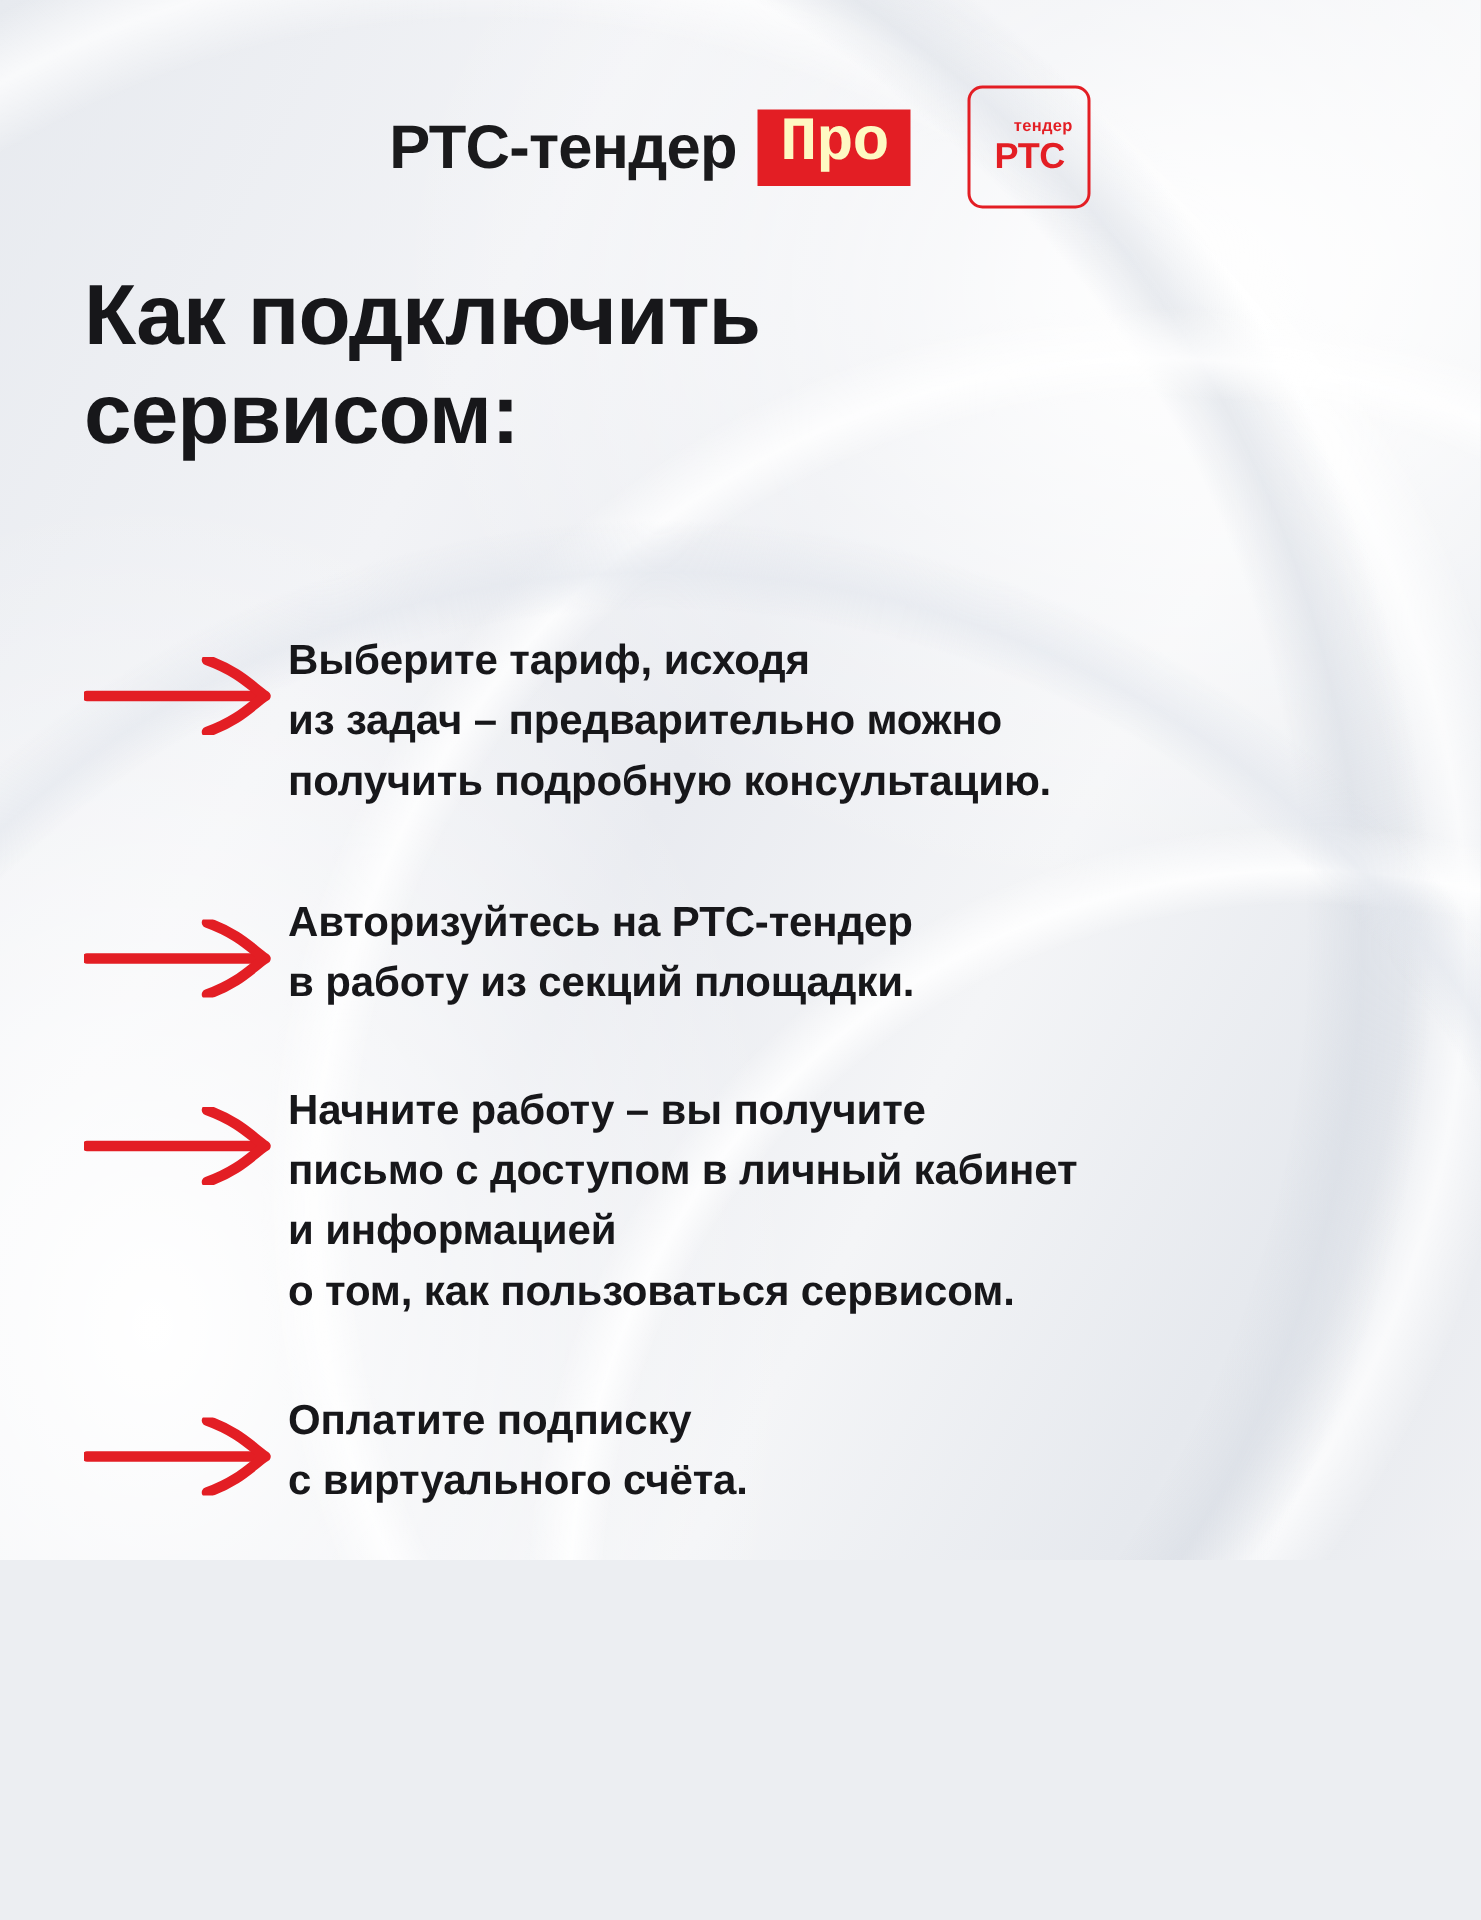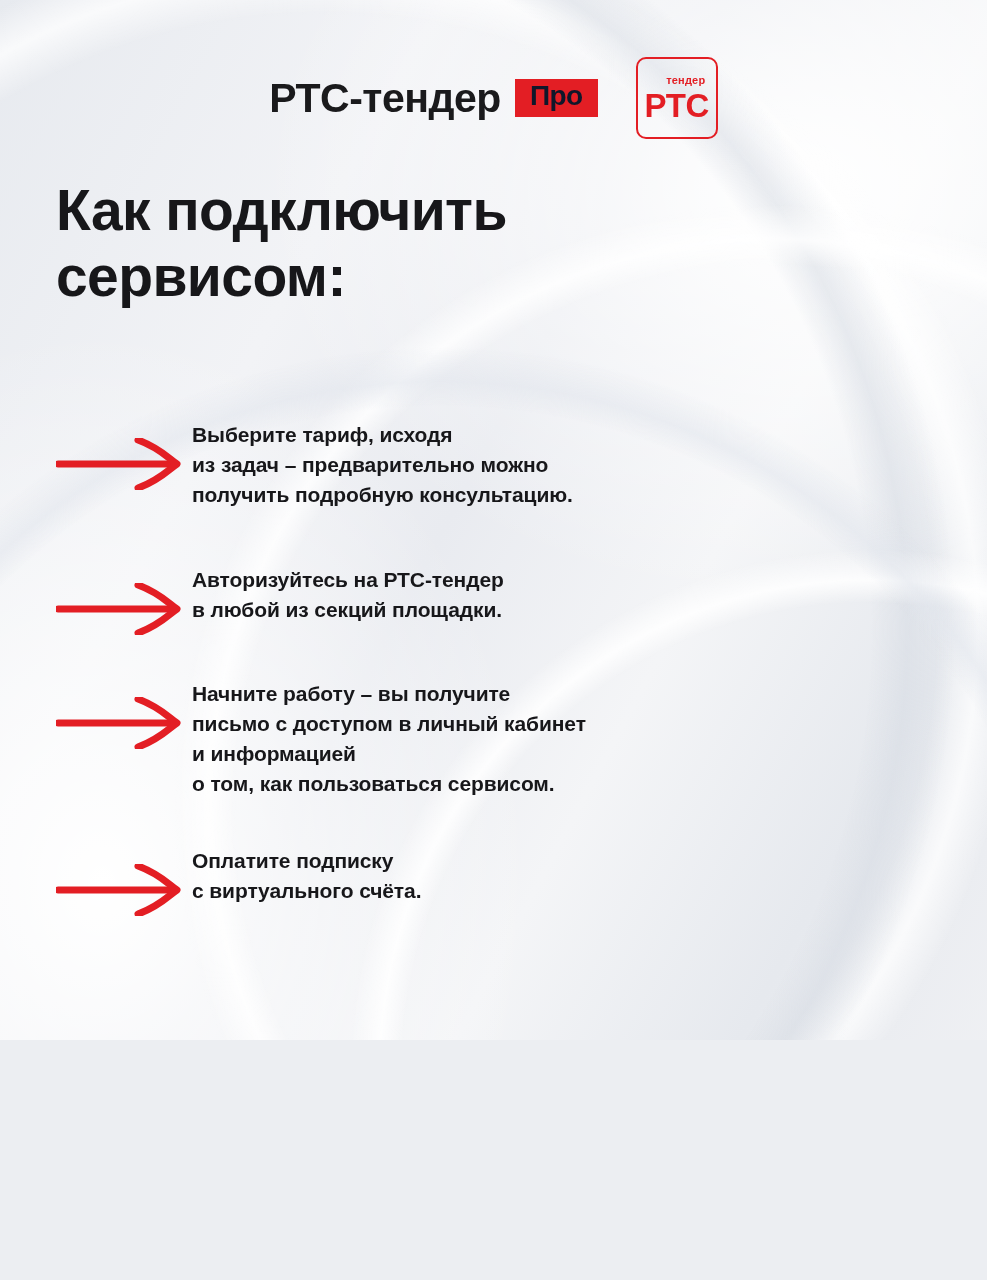--- a/index.html
+++ b/index.html
@@ -83,26 +83,27 @@
   }
   .brand-text {
     font-size: 41px;
     font-weight: bold;
     color: #1a1a1c;
     letter-spacing: -0.5px;
     white-space: nowrap;
   }
   .brand-pro {
     background: #e31e24;
-    color: #0f172a;
-    font-size: 28px;
+    color: #fef9c3;
+    font-size: 41px;
     font-weight: bold;
     padding: 3px 15px 7px 15px;
     line-height: 1;
     letter-spacing: -0.5px;
+    font-family: Liberation Mono, monospace;
   }
   .logo-box {
     width: 78px;
     height: 78px;
     border: 2px solid #e31e24;
     border-radius: 10px;
     display: flex;
     flex-direction: column;
     align-items: center;
     justify-content: center;
@@ -112,21 +113,21 @@
     color: #e31e24;
     font-size: 11px;
     font-weight: bold;
     letter-spacing: 0.2px;
     line-height: 1;
     margin-bottom: 3px;
     margin-left: 18px;
   }
   .logo-rts {
     color: #e31e24;
-    font-size: 33px;
+    font-size: 24px;
     font-weight: bold;
     line-height: 1;
     letter-spacing: -0.3px;
   }
 
   
   .title {
     position: absolute;
     top: 178px;
     left: 56px;
@@ -154,21 +155,21 @@
     padding-left: 56px;
     margin-bottom: 46px;
   }
   .arrow {
     flex: 0 0 auto;
     width: 130px;
     margin-top: 18px;
     line-height: 0;
   }
   .step-text {
-    font-size: 21px;
+    font-size: 28px;
     font-weight: bold;
     line-height: 1.44;
     color: #17171a;
     letter-spacing: -0.1px;
     white-space: pre-line;
     padding-left: 6px;
   }
   .step-1 { margin-bottom: 54px; }
   .step-2 { margin-bottom: 44px; }
   .step-3 { margin-bottom: 46px; }
@@ -214,21 +215,21 @@
     </div>
 
     <div class="step step-2">
       <div class="arrow">
         <svg width="130" height="52" viewBox="0 0 130 52" xmlns="http://www.w3.org/2000/svg">
           <path d="M2 26 H112" stroke="#e31e24" stroke-width="7" fill="none" stroke-linecap="round"></path>
           <path d="M82 2 C104 10 112 20 121 26 C112 32 104 42 82 50" stroke="#e31e24" stroke-width="7" fill="none" stroke-linecap="round" stroke-linejoin="round"></path>
         </svg>
       </div>
       <div class="step-text">Авторизуйтесь на РТС-тендер
-в любой из секций площадки.</div>
+в работу из секций площадки.</div>
     </div>
 
     <div class="step step-4">
       <div class="arrow">
         <svg width="130" height="52" viewBox="0 0 130 52" xmlns="http://www.w3.org/2000/svg">
           <path d="M2 26 H112" stroke="#e31e24" stroke-width="7" fill="none" stroke-linecap="round"></path>
           <path d="M82 2 C104 10 112 20 121 26 C112 32 104 42 82 50" stroke="#e31e24" stroke-width="7" fill="none" stroke-linecap="round" stroke-linejoin="round"></path>
         </svg>
       </div>
       <div class="step-text">Начните работу – вы получите

